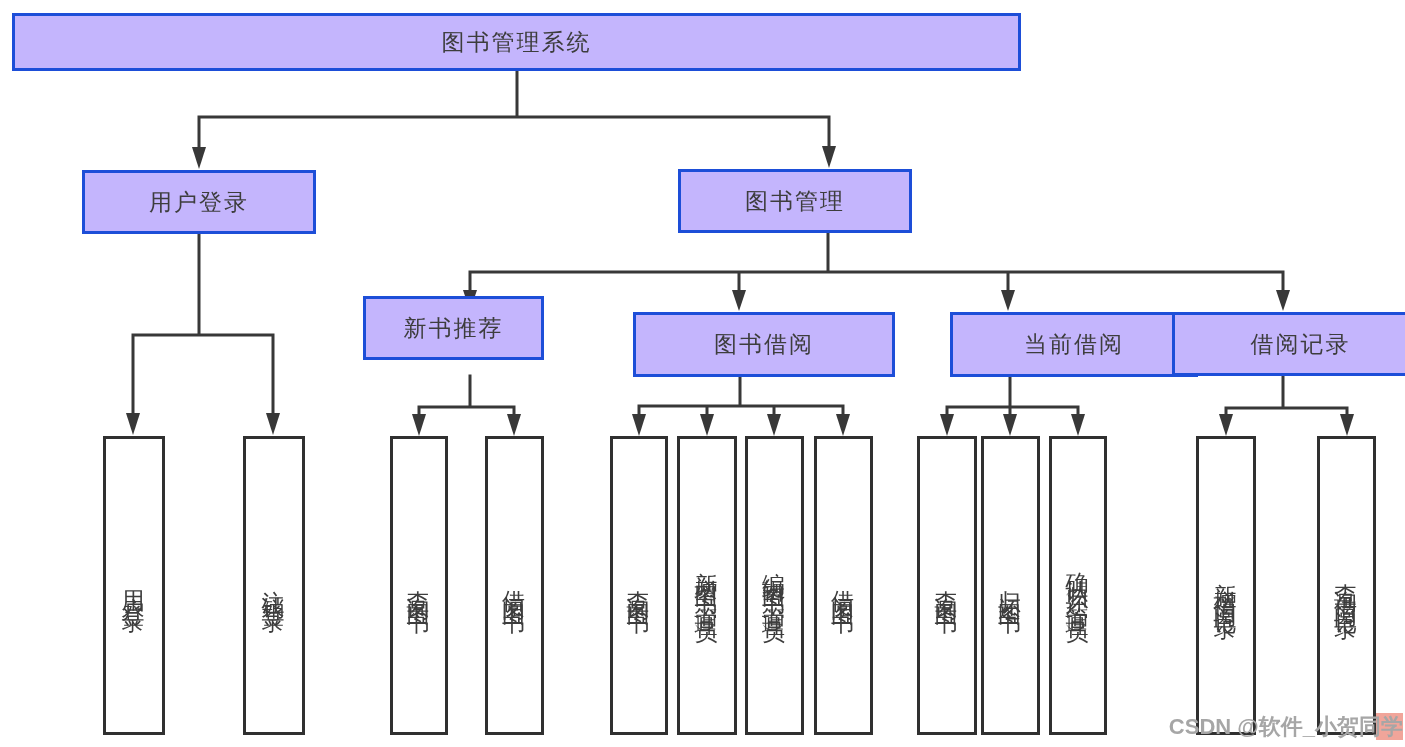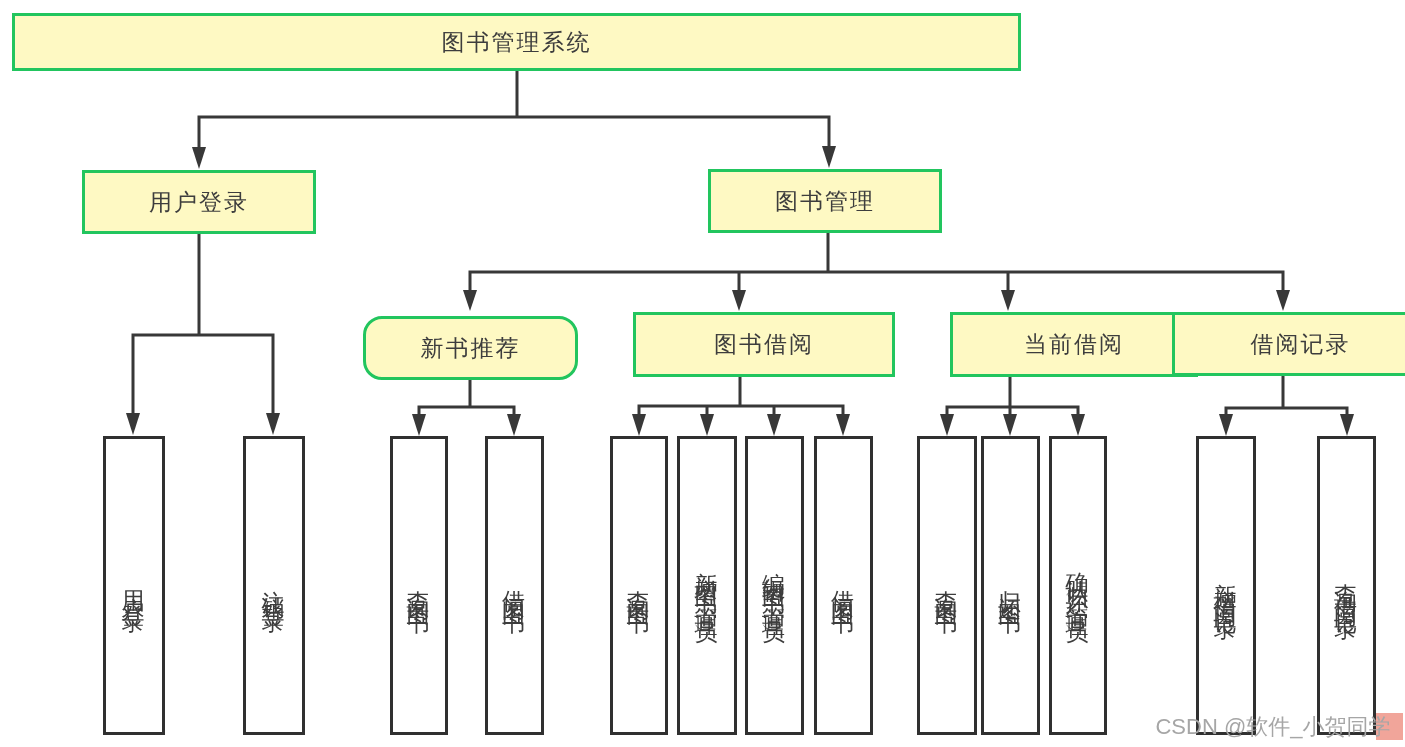--- a/index.html
+++ b/index.html
@@ -4,36 +4,37 @@
 <style>
   html,body{margin:0;padding:0;}
   body{
     width:1405px;height:747px;position:relative;overflow:hidden;
     background:#ffffff;
     font-family:"Liberation Sans","DejaVu Sans",sans-serif;
   }
   #stage{position:absolute;left:0;top:0;width:1405px;height:747px;}
   svg.wires{position:absolute;left:0;top:0;z-index:1;}
   .node{
-    position:absolute;z-index:2;background:#fef9c3;
-    border:3px solid #22c55e;color:#3d3d3d;
+    position:absolute;z-index:2;background:#c4b5fd;
+    border:3px solid #1d4ed8;color:#3d3d3d;
     display:flex;align-items:center;justify-content:center;
     box-sizing:border-box;font-size:23px;letter-spacing:2px;
   }
   .leaf{
     position:absolute;z-index:2;top:436px;height:299px;background:#ffffff;
     border:3px solid #303030;color:#3d3d3d;
     display:flex;align-items:center;justify-content:center;
     box-sizing:border-box;font-size:23px;
     writing-mode:vertical-rl;text-orientation:mixed;letter-spacing:7px;
   }
   #watermark{
     position:absolute;z-index:4;right:2px;top:712px;width:260px;
-    text-align:center;font-size:22px;color:#a6a6a6;letter-spacing:0px;
+    text-align:right;font-size:22px;color:#a6a6a6;letter-spacing:0px;
     white-space:nowrap;
+    font-weight:bold;
   }
   #wm-mark{
     position:absolute;z-index:3;left:1376px;top:713px;width:27px;height:27px;
     background:rgba(233,116,100,0.65);
   }
 </style>
 </head>
 <body>
 
 <div id="stage">
@@ -74,23 +75,23 @@
       <polygon points="1003,414 1017,414 1010,436"></polygon>
       <polygon points="1071,414 1085,414 1078,436"></polygon>
       <polygon points="1219,414 1233,414 1226,436"></polygon>
       <polygon points="1340,414 1354,414 1347,436"></polygon>
     </g>
   </svg>
 
   <div class="node" style="left:12px;top:13px;width:1009px;height:58px;">图书管理系统</div>
 
   <div class="node" style="left:82px;top:170px;width:234px;height:64px;">用户登录</div>
-  <div class="node" style="left:708px;top:169px;width:234px;height:64px;">图书管理</div>
+  <div class="node" style="left:678px;top:169px;width:234px;height:64px;">图书管理</div>
 
-  <div class="node" style="left:363px;top:316px;width:215px;height:64px;border-radius:19px;">新书推荐</div>
+  <div class="node" style="left:363px;top:296px;width:181px;height:64px;">新书推荐</div>
   <div class="node" style="left:633px;top:312px;width:262px;height:65px;">图书借阅</div>
   <div class="node" style="left:902px;top:312px;width:248px;height:65px;margin-left:48px;">当前借阅</div>
   <div class="node" style="left:1172px;top:312px;width:257px;height:64px;">借阅记录</div>
 
   <div class="leaf" style="left:103px;width:62px;">用户登录</div>
   <div class="leaf" style="left:243px;width:62px;">注销登录</div>
   <div class="leaf" style="left:390px;width:58px;">查询图书</div>
   <div class="leaf" style="left:485px;width:59px;">借阅图书</div>
   <div class="leaf" style="left:610px;width:58px;">查询图书</div>
   <div class="leaf" style="left:677px;width:60px;">新增图书（管理员）</div>

